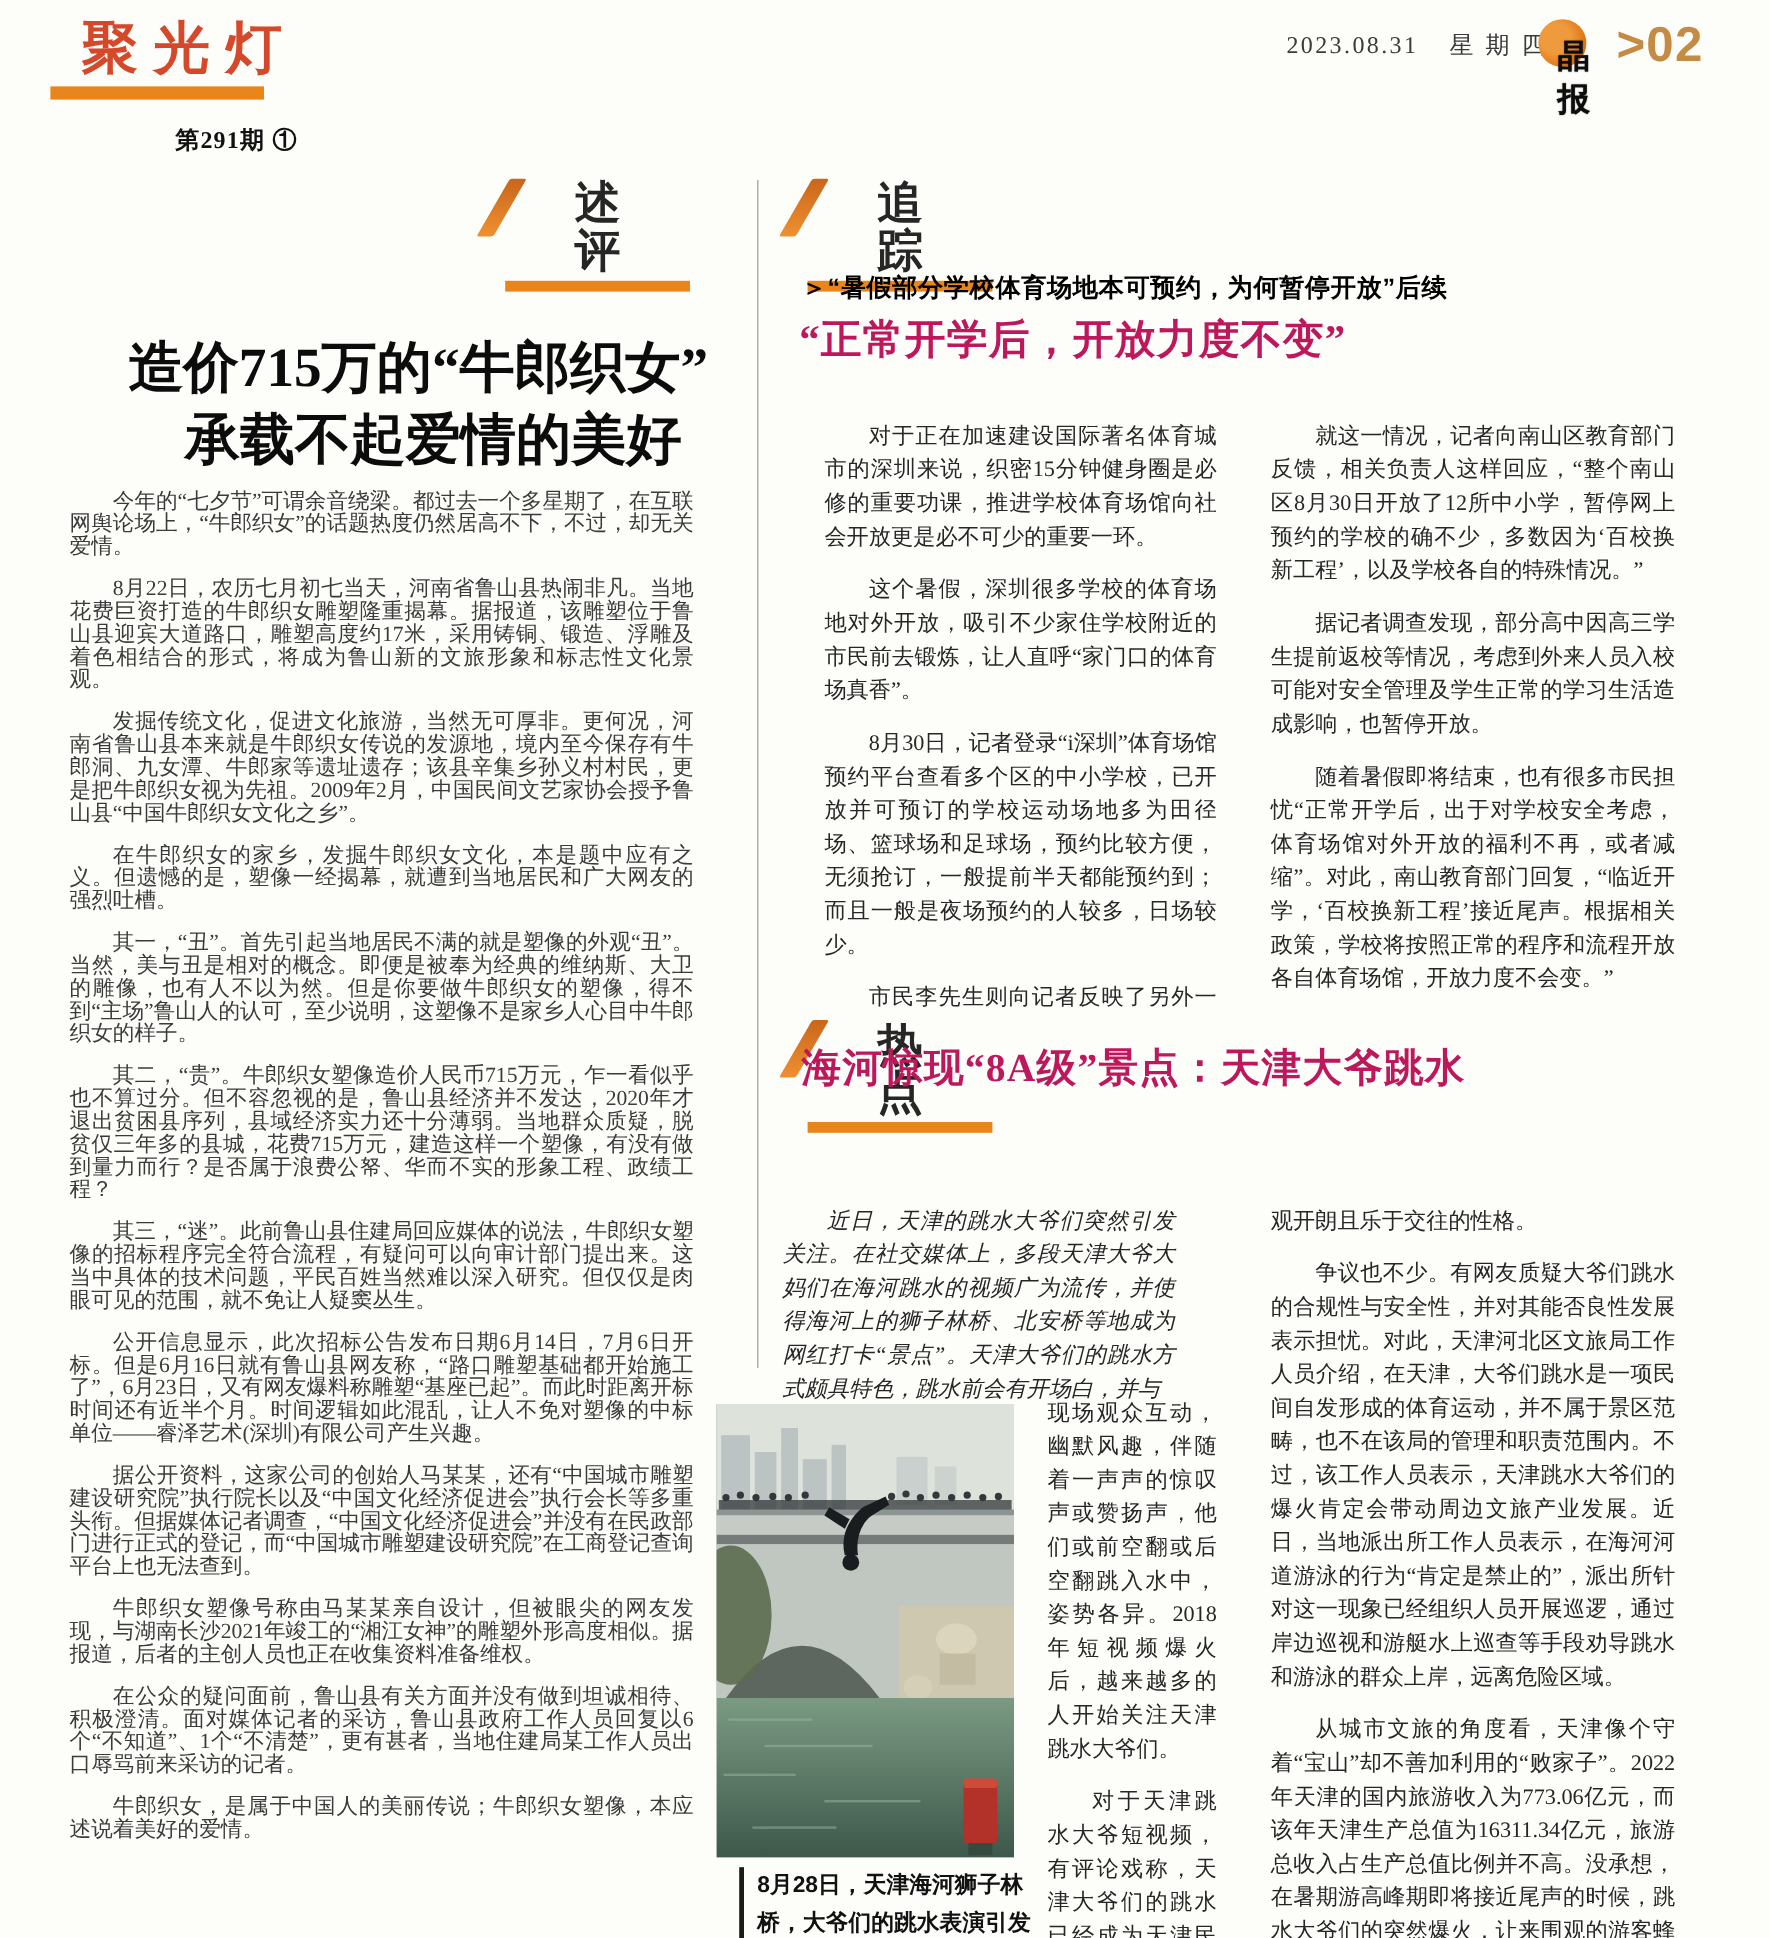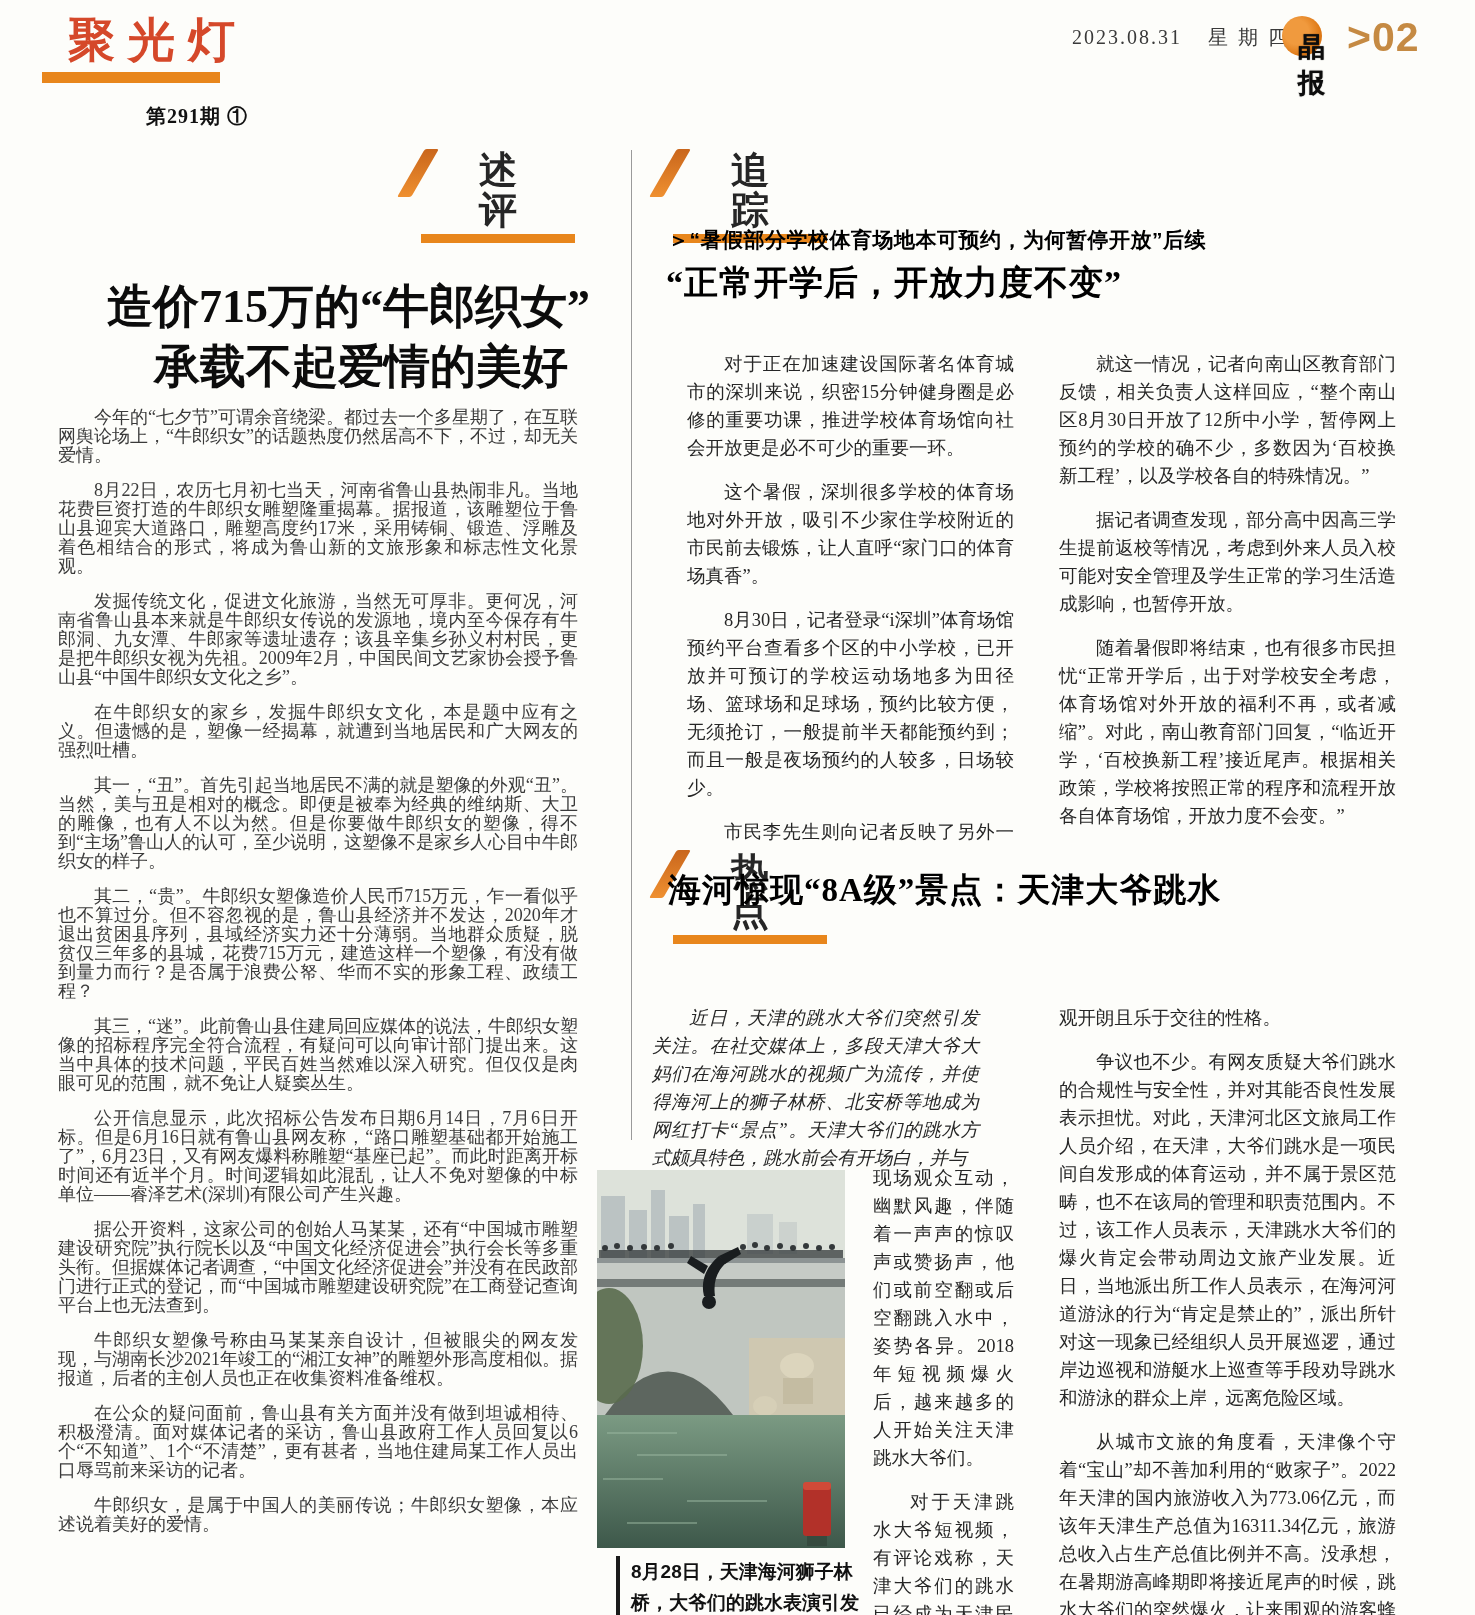--- a/index.html
+++ b/index.html
@@ -31,21 +31,21 @@
     font-size:38px;font-weight:bold;color:#262626;line-height:40px;}
   .tab-bar{height:9px;background:#e8861c;margin-top:4px;}
   .tab-slash{position:absolute;left:-10px;top:-1px;width:14px;height:48px;
     background:linear-gradient(180deg,#c9661c 0%,#ef9030 100%);
     transform:skewX(-30deg);border-radius:2px;}
   
   .hl-main{font-size:46px;font-weight:bold;color:#0c0c0c;line-height:60px;text-align:right;}
   .hl-main .l2{padding-right:22px;}
   .kicker{font-family:"Liberation Sans","DejaVu Sans",sans-serif;
     font-size:21px;font-weight:bold;color:#000;letter-spacing:0.5px;}
-  .hl-sub{font-size:34px;font-weight:bold;color:#000000;letter-spacing:1px;}
+  .hl-sub{font-size:34px;font-weight:bold;color:#be185d;letter-spacing:1px;}
   .body-col p{margin:16px;text-indent:2em;text-align:justify;}
   .body-col p.no-indent{text-indent:0;}
   .shuping-body{font-size:18px;line-height:19px;color:#3a3a3a;}
   .news-body{font-size:18.5px;line-height:28px;color:#262626;}
   .divider-v{width:1px;background:#9a9a9a;}
   
   .photo-frame{overflow:hidden;background:#aab3aa;}
   .caption{border-left:4px solid #1b1b1b;padding-left:11px;
     font-family:"Liberation Sans","DejaVu Sans",sans-serif;
     font-size:19px;font-weight:bold;line-height:31px;color:#111;overflow:hidden;}

